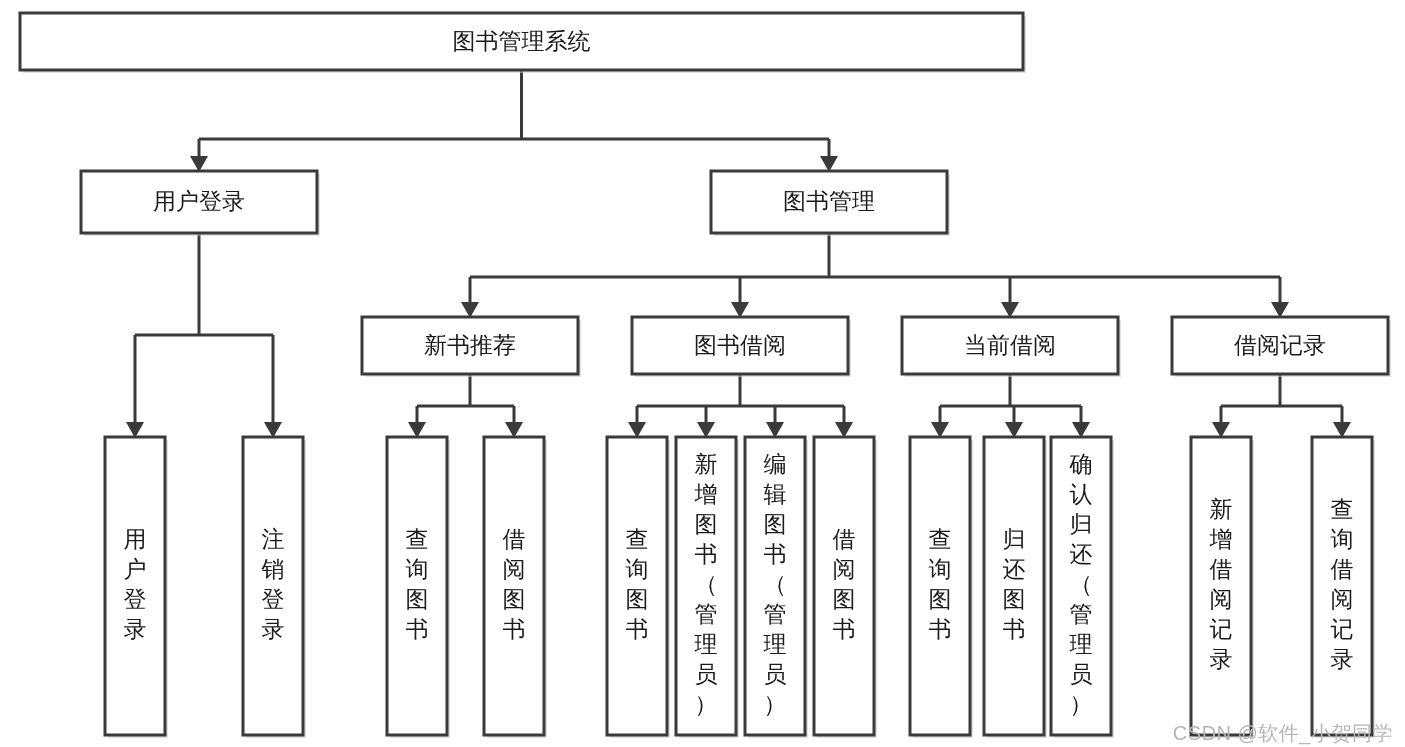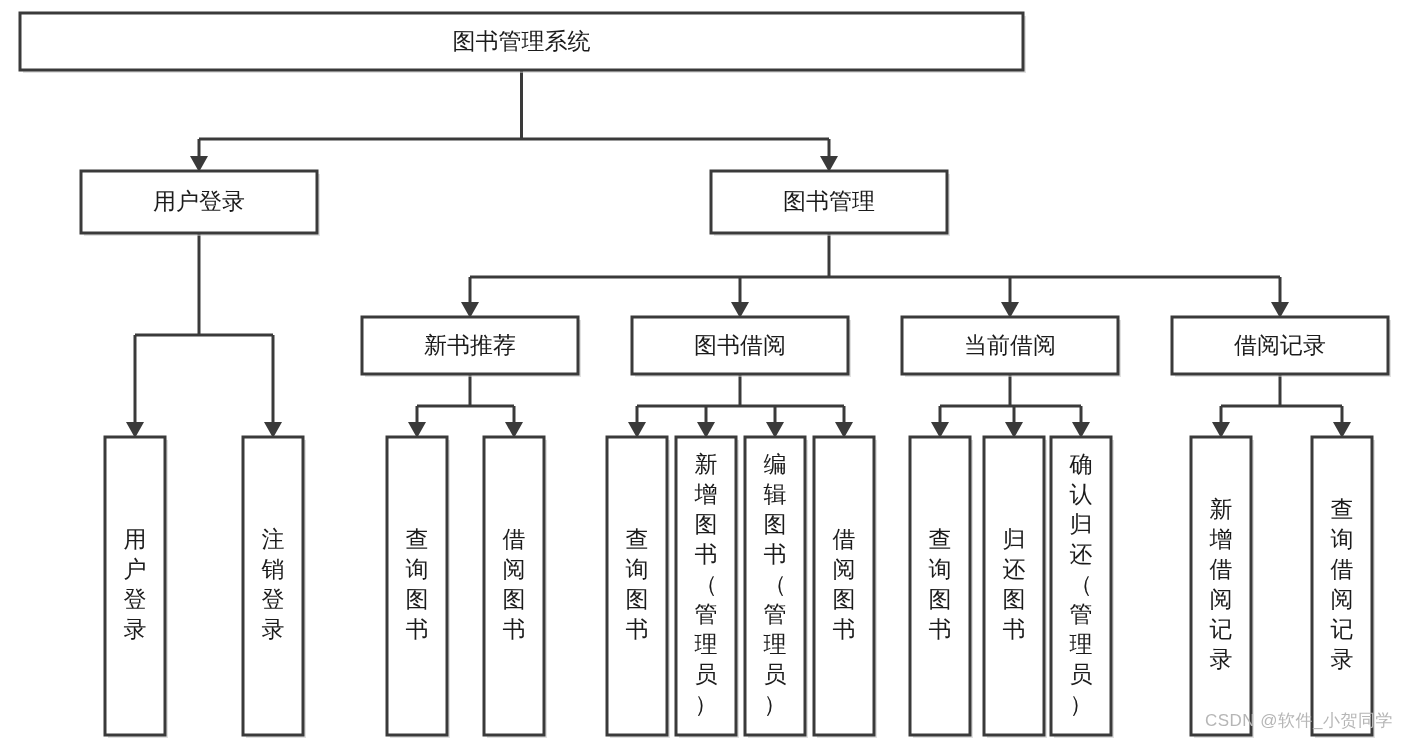--- a/index.html
+++ b/index.html
@@ -60,23 +60,23 @@
     font-family: "Liberation Sans", "DejaVu Sans", sans-serif;
     font-size: 23px;
     fill: #1b1b1b;
     text-anchor: middle;
     dominant-baseline: middle;
     white-space: pre;
   }
   .watermark {
     position: absolute;
     right: 12px;
-    bottom: 15px;
-    font-family: "Liberation Sans", "DejaVu Sans", sans-serif;
-    font-size: 17px;
+    bottom: 0;
+    font-family: "Liberation Sans", "DejaVu Sans", sans-serif;
+    font-size: 20px;
     color: #b6b6b6;
     letter-spacing: 0.5px;
     white-space: nowrap;
     user-select: none;
   }
 </style>
 </head>
 <body>
 
 <div id="diagram-root">

